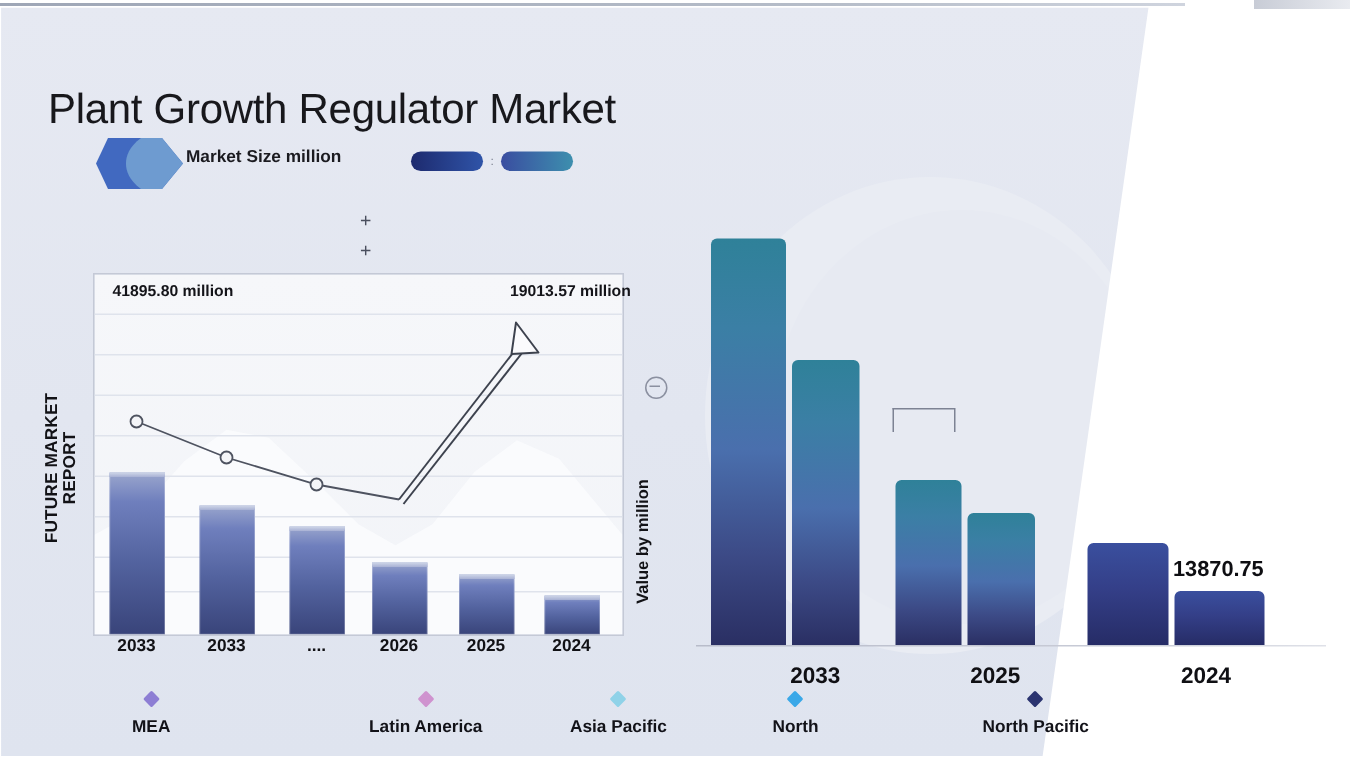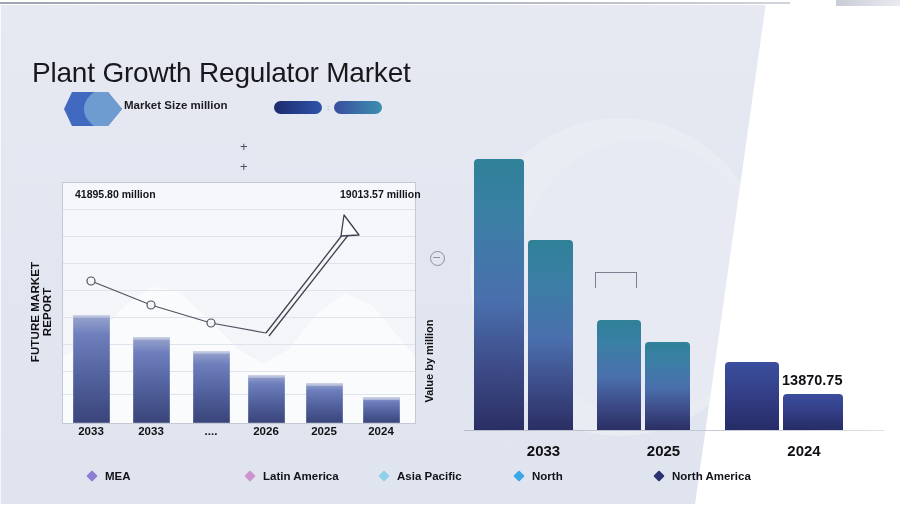--- a/index.html
+++ b/index.html
@@ -176,21 +176,21 @@
   }
   .bracket:after{
     content:"";position:absolute;right:-1.3px;top:-1px;width:1.3px;height:16px;background:#7d8293;
   }
 
   
   .legend{
     position:absolute;left:0;top:462px;width:900px;height:28px;z-index:5;
     display:flex;align-items:center;
   }
-  .legend-item{position:absolute;display:flex;align-items:center;gap:9px;}
+  .legend-item{position:absolute;display:flex;align-items:center;gap:9px;flex-direction:column;}
   .dia{width:8px;height:8px;transform:rotate(45deg);border-radius:1px;}
   .legend-label{font-size:11.5px;font-weight:bold;color:#121218;white-space:nowrap;}
 </style>
 </head>
 <body>
 
 <div id="root">
 
   <div class="bg-slab slab-main"></div>
   <div class="slab-line"></div>
@@ -306,17 +306,17 @@
       <div class="legend-item" style="left: 380px;">
         <span class="dia" style="background: rgb(143, 210, 232);"></span>
         <span class="legend-label">Asia Pacific</span>
       </div>
       <div class="legend-item" style="left: 515px;">
         <span class="dia" style="background: rgb(58, 168, 232);"></span>
         <span class="legend-label">North</span>
       </div>
       <div class="legend-item" style="left: 655px;">
         <span class="dia" style="background: rgb(43, 52, 112);"></span>
-        <span class="legend-label">North America</span>
+        <span class="legend-label">North Pacific</span>
       </div>
     </div>
 
 </div>
 
 </body></html>

